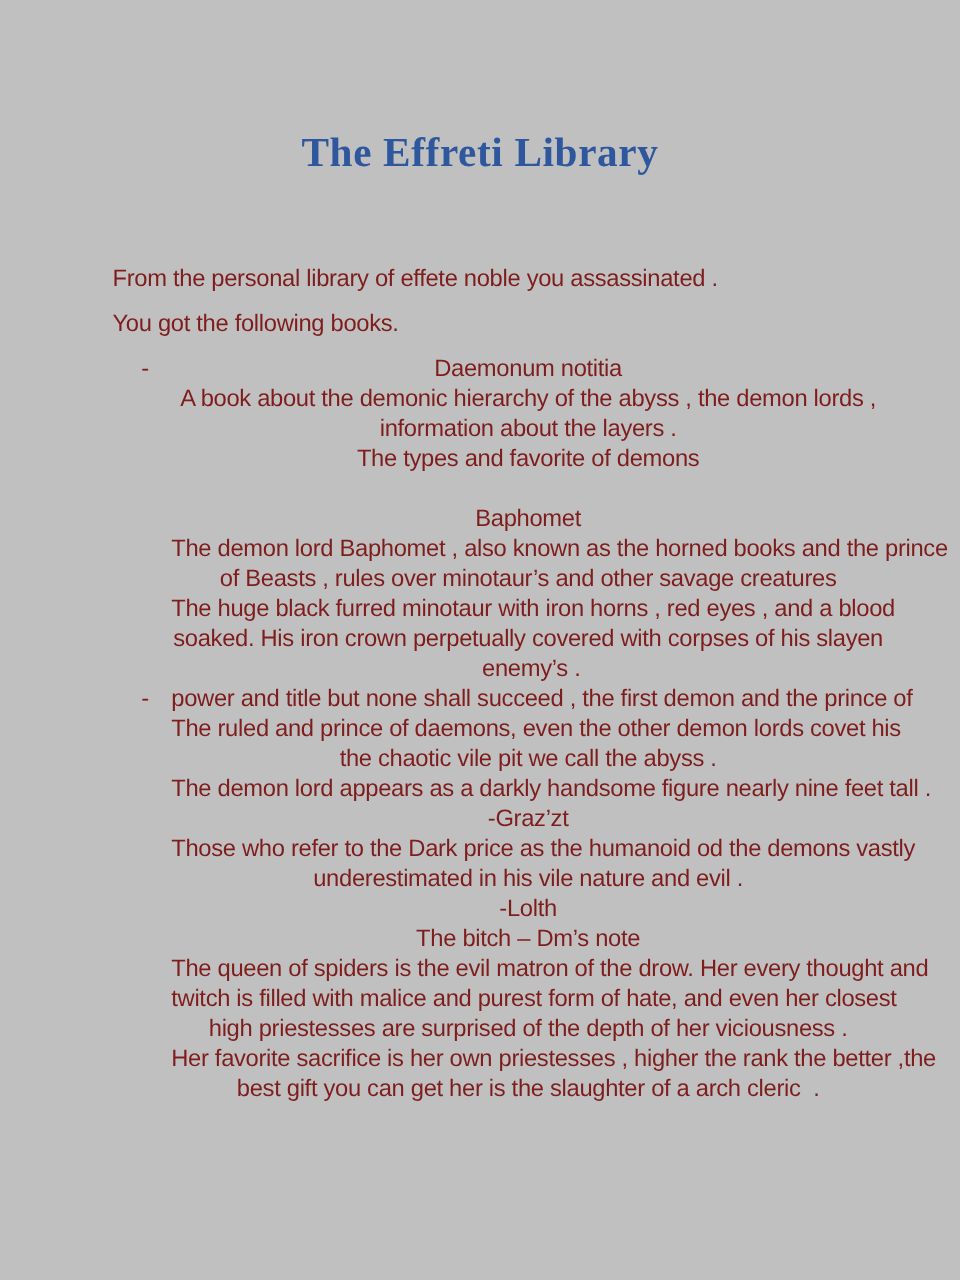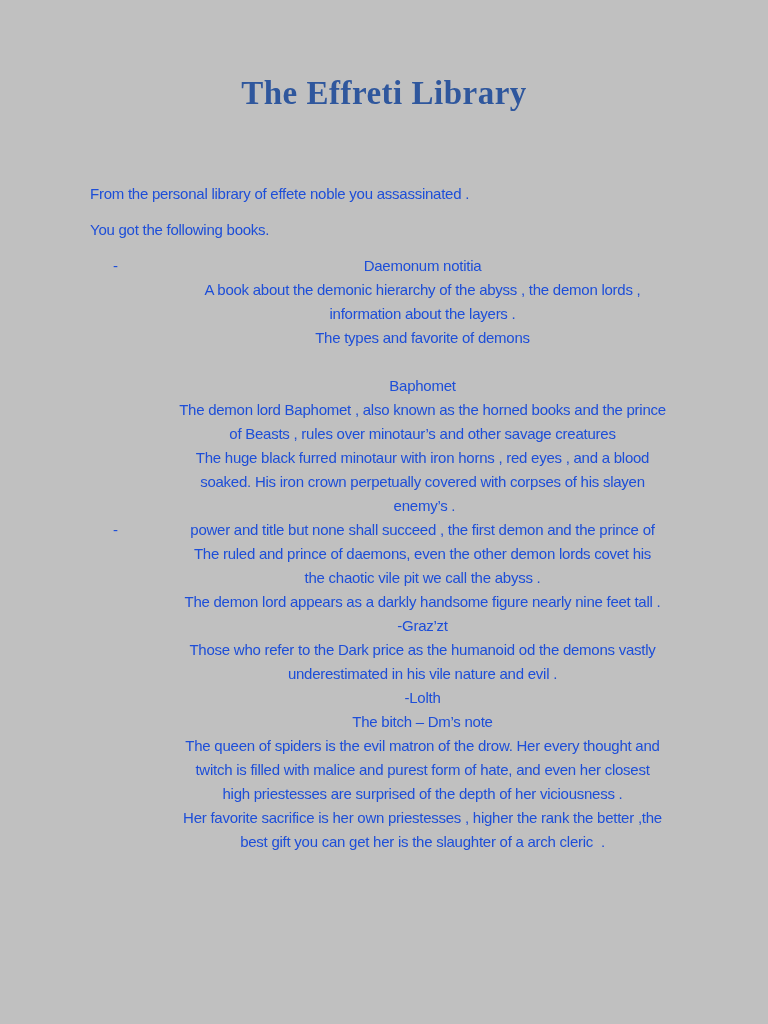--- a/index.html
+++ b/index.html
@@ -10,38 +10,38 @@
     width: 768px;
     height: 1024px;
     background: #c0c0c0;
     overflow: hidden;
   }
   .page {
     position: relative;
     width: 768px;
     height: 1024px;
     box-sizing: border-box;
-    padding-top: 72px;
+    padding-top: 102px;
   }
   .doc-title {
     margin: 0 0 68px 0;
     text-align: center;
     font-family: "Liberation Serif", serif;
     font-weight: bold;
     font-size: 33px;
     line-height: 42px;
     color: #2f579d;
     letter-spacing: 0.5px;
   }
   .content {
     margin: 0 60px 0 90px;
     font-family: "Liberation Sans", sans-serif;
-    font-size: 15px;
+    font-size: 19px;
     line-height: 24px;
-    color: #1d4ed8;
+    color: #7f1d1d;
     letter-spacing: -0.25px;
   }
   .para {
     margin: 0 0 12px 0;
     white-space: pre;
   }
   .bullet {
     position: relative;
     padding-left: 47px;
   }

